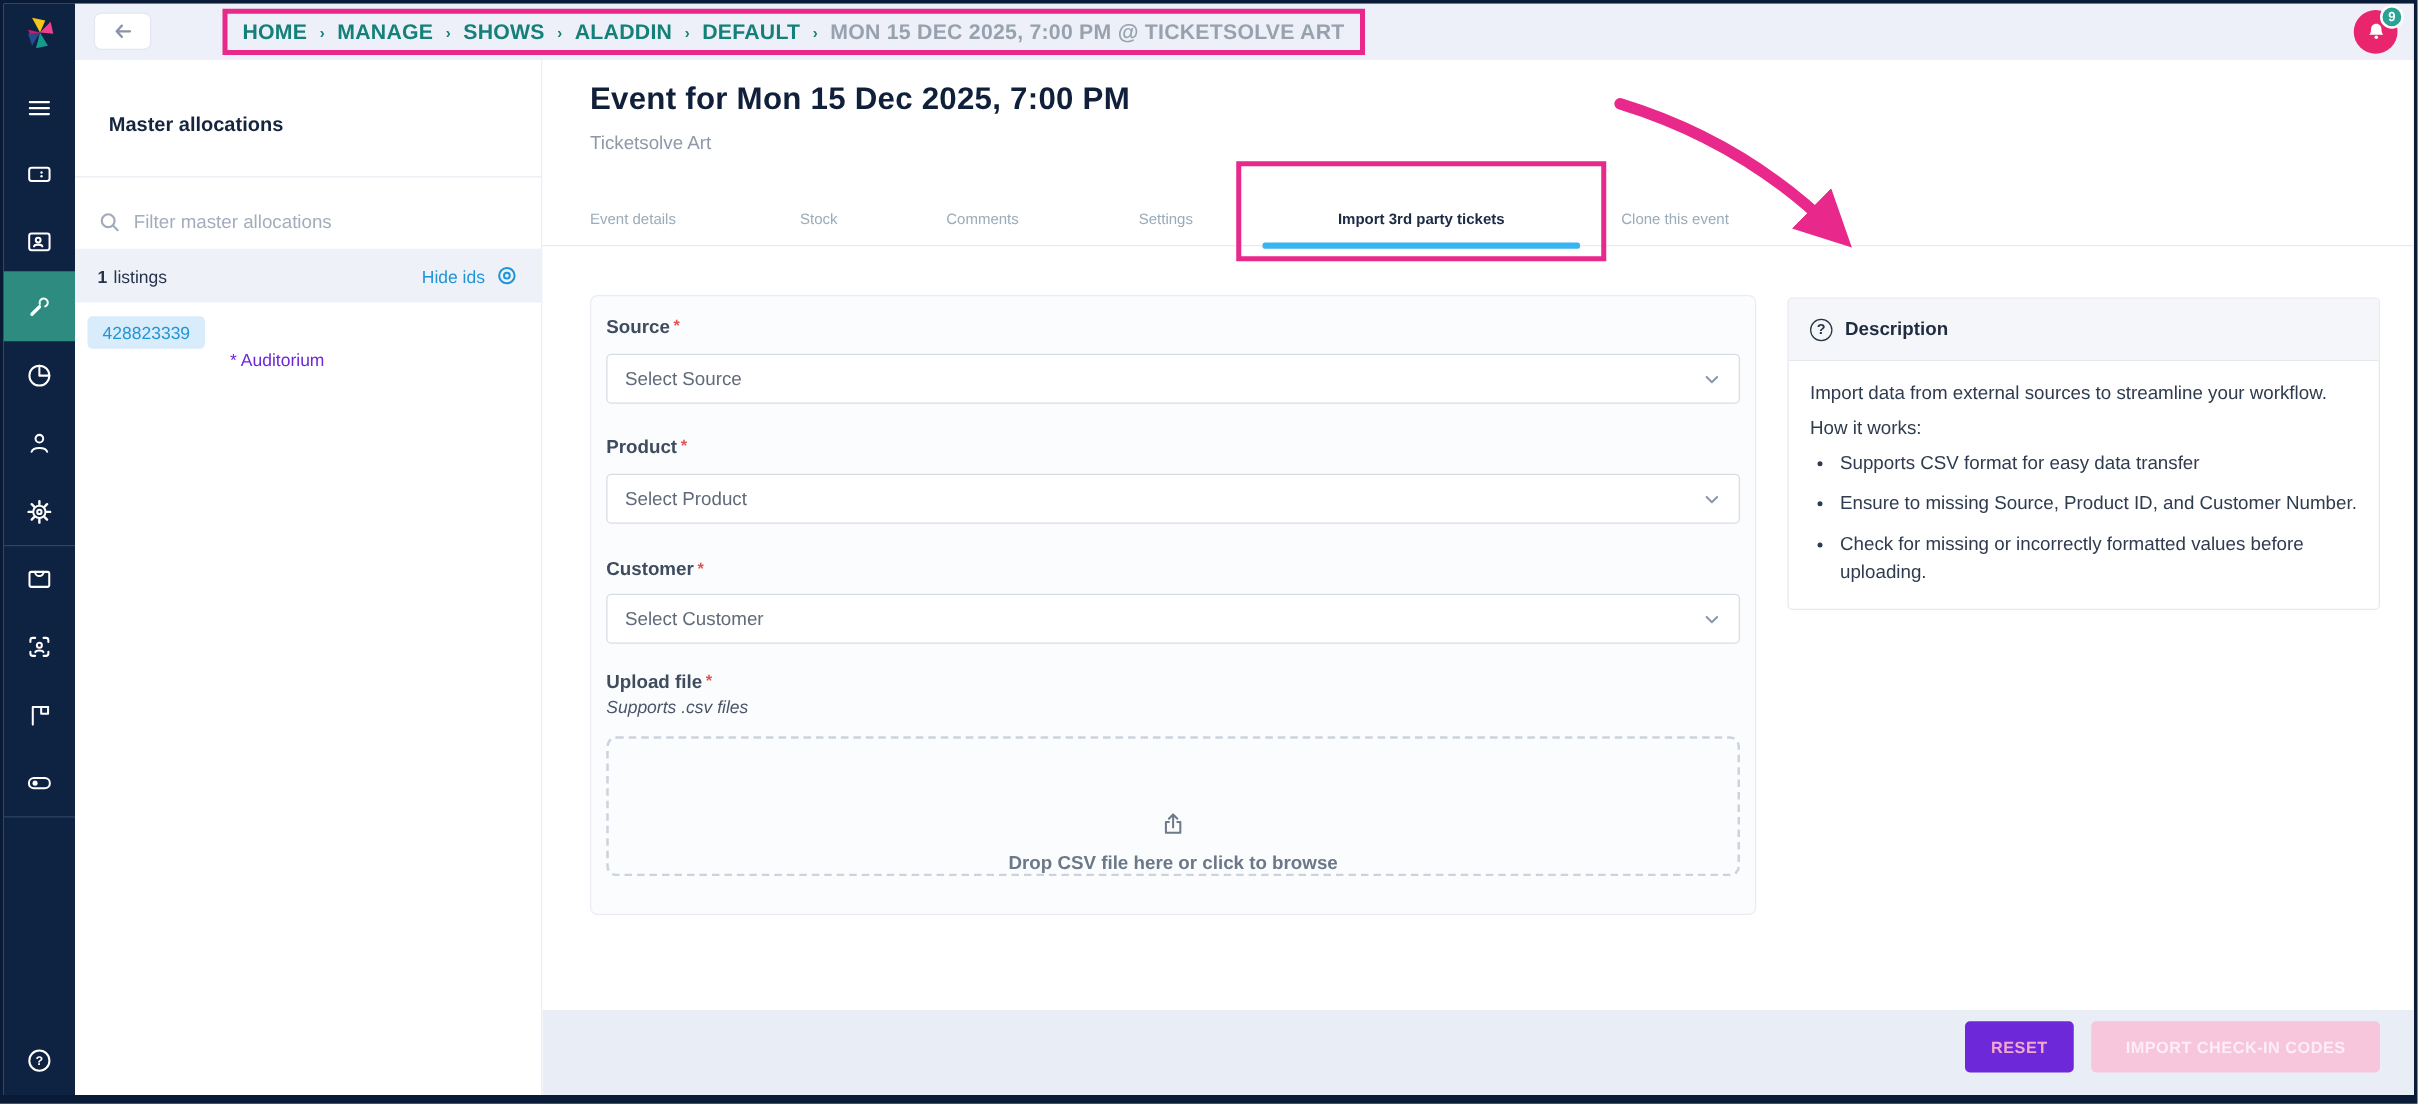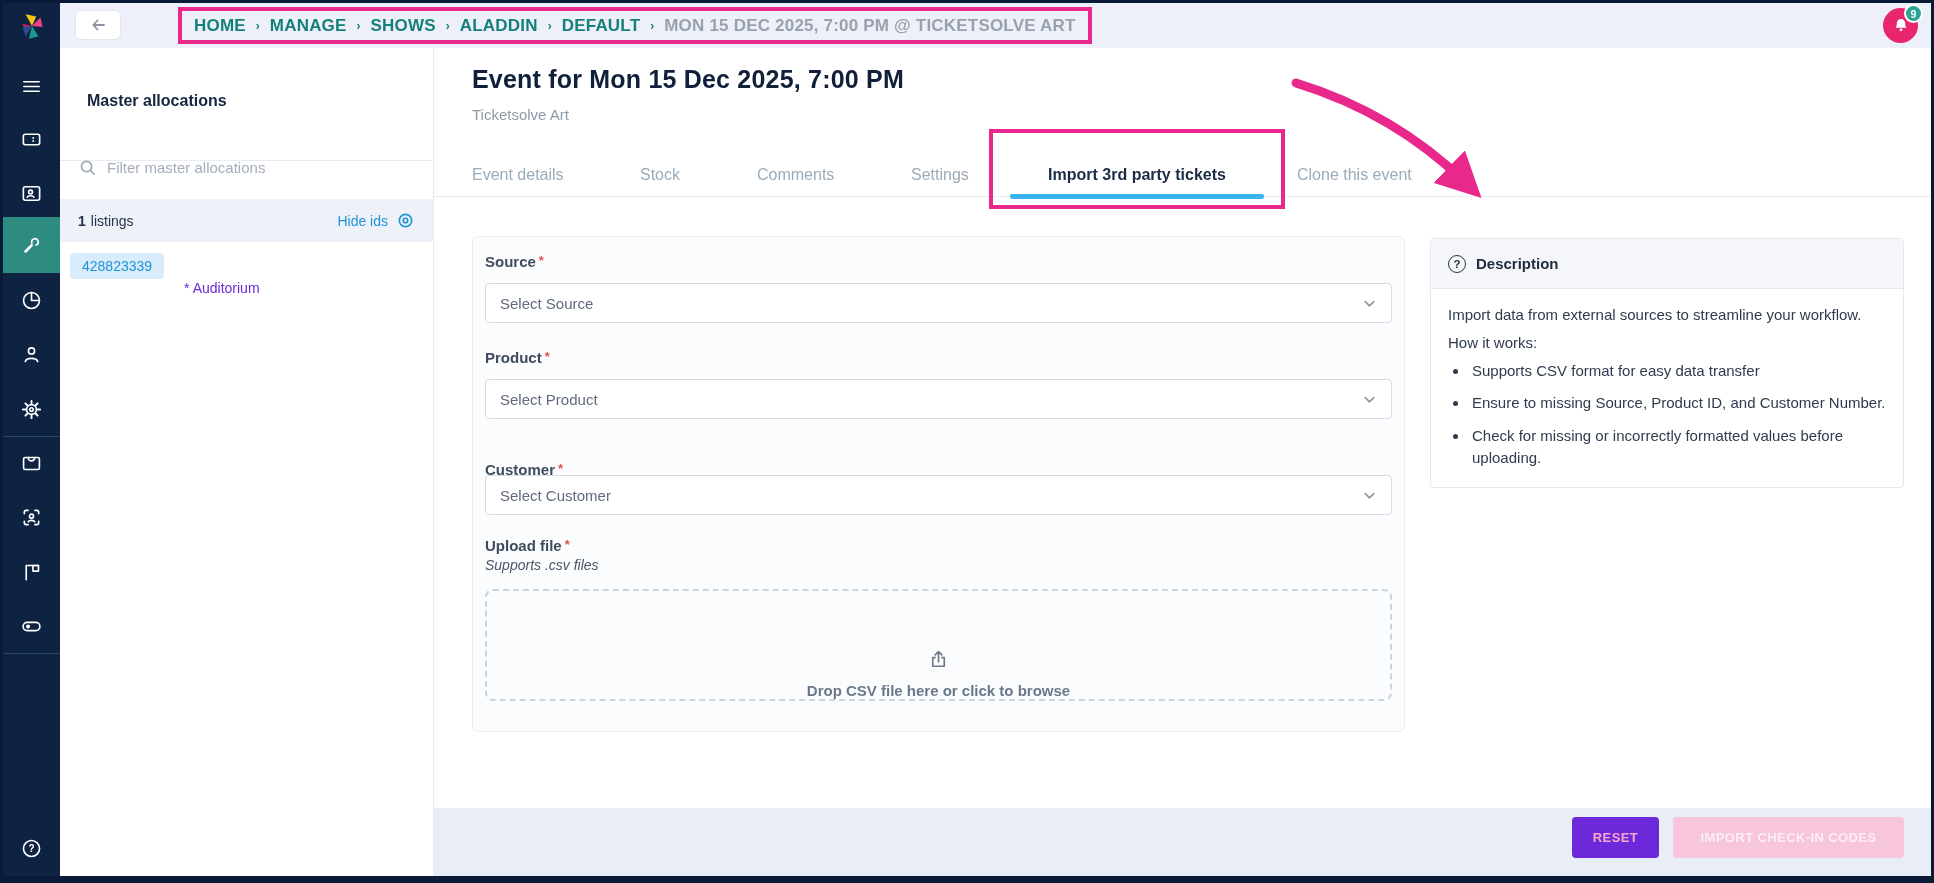--- a/index.html
+++ b/index.html
@@ -25,42 +25,42 @@
   .crumb-sep { font-size:12px; font-weight:bold; color:#15807a; }
   .crumb.current { color:#98a2ae; cursor:default; }
   .avatar { position:absolute; right:13px; top:5px; width:35px; height:35px; border-radius:50%; background:#e8256d;
             display:flex; align-items:center; justify-content:center; cursor:pointer; }
   .avatar svg { width:20px; height:20px; }
   .badge { position:absolute; right:-5px; top:-4px; width:19px; height:19px; border-radius:50%; background:#2aa294;
            border:2px solid #fff; color:#fff; font-size:10.5px; font-weight:bold; display:flex; align-items:center; justify-content:center; }
 
   
   .left-panel { position:absolute; left:57px; top:45px; width:374px; bottom:0; background:#fff; border-right:1px solid #e7eaf0; }
-  .lp-title-row { position:absolute; left:0; right:0; top:0; height:113px; border-bottom:1px solid #e8ebf1; }
+  .lp-title-row { position:absolute; left:0; right:0; top:0; height:94px; border-bottom:1px solid #e8ebf1; }
   .lp-title { position:absolute; left:27px; top:44px; font-size:16px; font-weight:bold; color:#15253f; }
-  .lp-filter { position:absolute; left:0; right:0; top:97px; height:44px; display:flex; align-items:center; gap:10px; padding:0 18px; }
+  .lp-filter { position:absolute; left:0; right:0; top:107px; height:44px; display:flex; align-items:center; gap:10px; padding:0 18px; }
   .lp-filter input { border:none; outline:none; background:transparent; font-size:15px; color:#333; flex:1;
                      font-family:"Liberation Sans", sans-serif; }
   .lp-filter input::placeholder { color:#a3adbb; }
   .lp-count { position:absolute; left:0; right:0; top:151px; height:43px; background:#eef1f8; display:flex;
               align-items:center; padding:0 18px; font-size:14px; color:#25334d; }
   .lp-count b { margin-right:5px; }
   .hide-ids { margin-left:auto; display:flex; align-items:center; gap:8px; color:#2095d6; font-size:14px; cursor:pointer; }
   .lp-listing { position:absolute; left:0; right:0; top:194px; height:48px; display:flex; align-items:center; gap:20px;
                 padding:0 10px; cursor:pointer; }
   .id-pill { background:#d8ecfb; color:#2095d6; font-size:14px; padding:5px 12px; border-radius:4px; }
   .listing-name { font-size:14px; color:#6d28d9;margin-top:44px; }
 
   
   .main { position:absolute; left:431px; top:45px; right:0; bottom:0; background:#fff; }
   .page-title { position:absolute; left:38px; top:17px; font-size:25px; font-weight:bold; color:#101f3a; letter-spacing:.2px; }
   .page-sub { position:absolute; left:38px; top:58px; font-size:15px; color:#8e99a8; }
 
   .tabs-row { position:absolute; left:0; right:0; top:108px; height:41px; border-bottom:1px solid #e9ecf1; }
-  .tab { position:absolute; top:0; height:41px; line-height:38px; font-size:16px; color:#9aabb9; cursor:pointer; white-space:nowrap; }
+  .tab { position:absolute; top:0; height:41px; line-height:38px; font-size:12px; color:#9aabb9; cursor:pointer; white-space:nowrap; }
   .tab.active { color:#1b2a45; font-weight:bold; text-align:center; }
   .tab-underline { position:absolute; left:-32px; right:-32px; bottom:-2px; height:5px; background:#39b4f2; border-radius:2px; }
   .tab-annotation { position:absolute; left:-53px; top:-27px; width:296px; height:80px; border:4px solid #e8288b; pointer-events:none; }
 
   .arrow-overlay { position:absolute; left:820px; top:17px; width:270px; height:155px; pointer-events:none; z-index:8; overflow:visible; }
 
   
   .form-card { position:absolute; left:38px; top:188px; width:933px; height:496px; background:#fbfcfe;
                border:1px solid #e9ecf2; border-radius:6px; }
   .f-label { position:absolute; left:12px; font-size:15px; color:#3f4c5e;font-weight:bold; }
@@ -279,21 +279,21 @@
       <label class="f-label" style="top:112px">
         <span>Product</span><span class="req">*</span>
       </label>
       <div class="f-select" style="top:142px">
         <span>Select Product</span>
         <svg width="15" height="15" viewBox="0 0 16 16" fill="none" stroke="#8b97a6" stroke-width="1.7" stroke-linecap="round" stroke-linejoin="round">
             <path d="M3.5 6 8 10.5 12.5 6"></path>
           </svg>
       </div>
 
-      <label class="f-label" style="top:224px">
+      <label class="f-label" style="top:210px">
         <span>Customer</span><span class="req">*</span>
       </label>
       <div class="f-select" style="top:238px">
         <span>Select Customer</span>
         <svg width="15" height="15" viewBox="0 0 16 16" fill="none" stroke="#8b97a6" stroke-width="1.7" stroke-linecap="round" stroke-linejoin="round">
             <path d="M3.5 6 8 10.5 12.5 6"></path>
           </svg>
       </div>
 
       <label class="f-label" style="top:300px">

